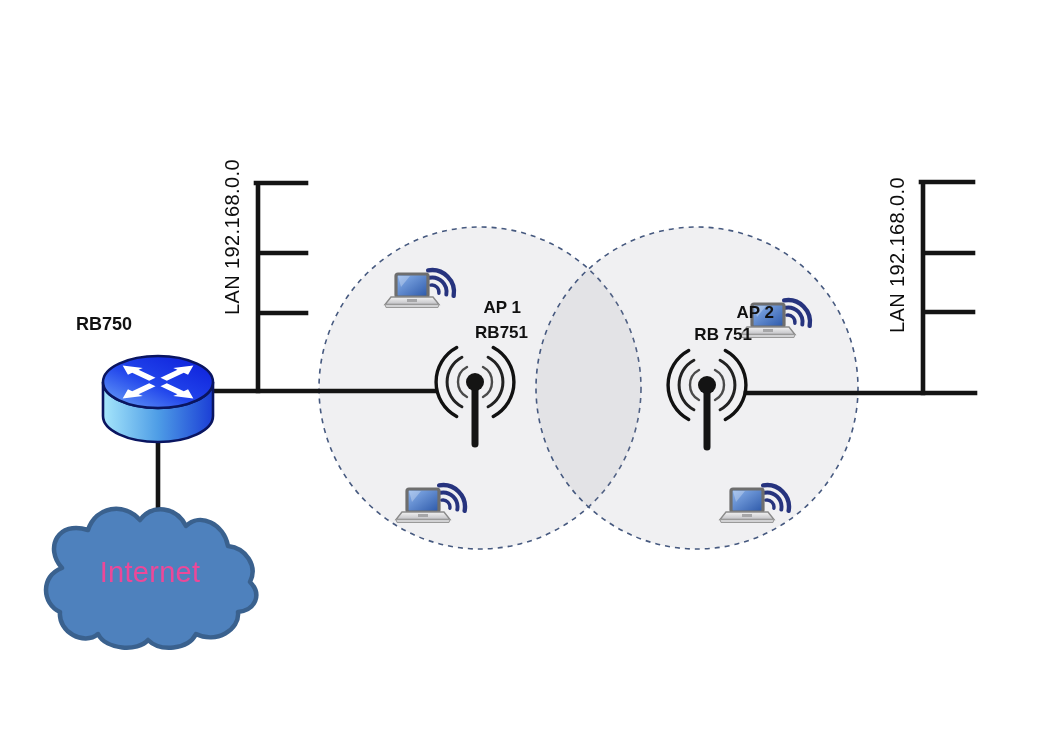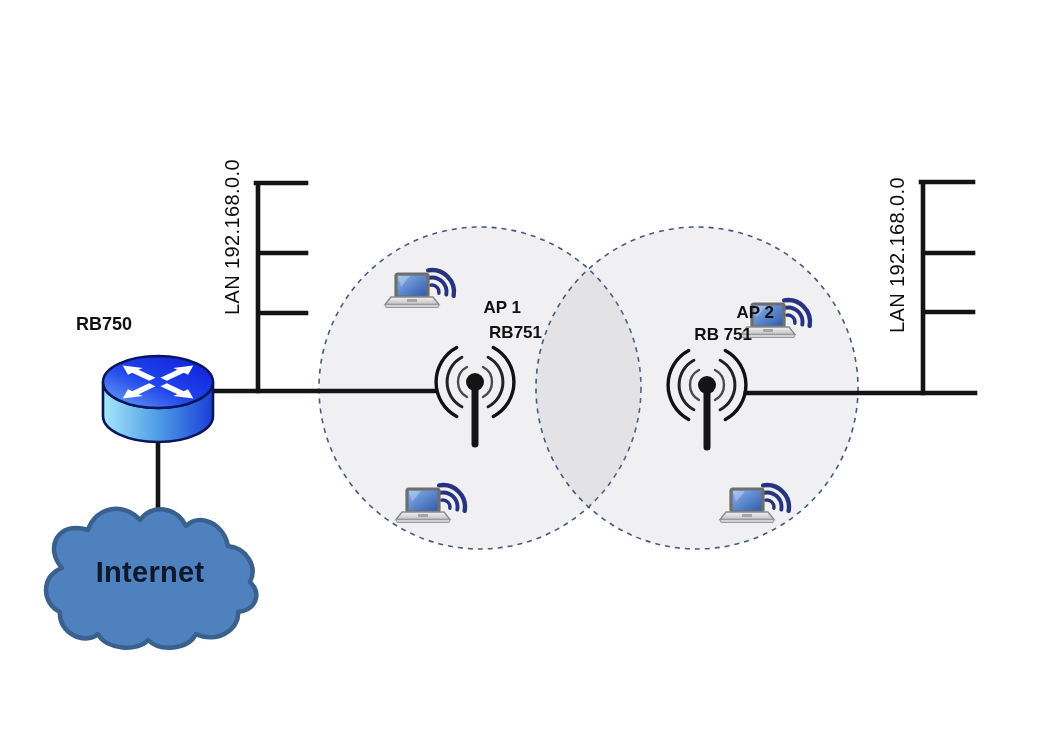--- a/index.html
+++ b/index.html
@@ -5,32 +5,32 @@
   html,body{margin:0;padding:0;background:#ffffff;}
   .canvas{
     position:relative;width:1060px;height:732px;background:#ffffff;
     overflow:hidden;font-family:"Liberation Sans", sans-serif;
   }
   .canvas svg{position:absolute;left:0;top:0;}
   .label{position:absolute;color:#111;line-height:1.1;white-space:nowrap;}
   .router-label{left:76px;top:315px;font-size:18px;font-weight:700;}
   .ap-name{font-size:17px;font-weight:700;text-align:right;}
   .ap1-name{left:441px;top:299px;width:80px;}
-  .ap1-model{left:442px;top:324px;width:100px;}
+  .ap1-model{left:428px;top:324px;width:100px;}
   .ap2-name{left:694px;top:304px;width:80px;}
   .ap2-model{left:652px;top:326px;width:100px;}
   .lan-label{
     font-size:20px;width:178px;text-align:center;
     transform:rotate(-90deg);letter-spacing:.4px;color:#0d0d0d;
   }
   .lan-left{left:143px;top:226px;}
   .lan-right{left:808px;top:244px;}
   .internet-label{
     left:86px;top:557px;width:128px;text-align:center;
-    color:#0f172a;font-size:29px;font-weight:700;letter-spacing:.3px;
+    color:#ec4899;font-size:29px;font-weight:400;letter-spacing:.3px;
   }
 </style>
 </head>
 <body>
 
 <div class="canvas">
 
   <svg width="1060" height="732" viewBox="0 0 1060 732">
     <defs>
       <linearGradient id="gTop" x1="0" y1="1" x2="1" y2="0">

